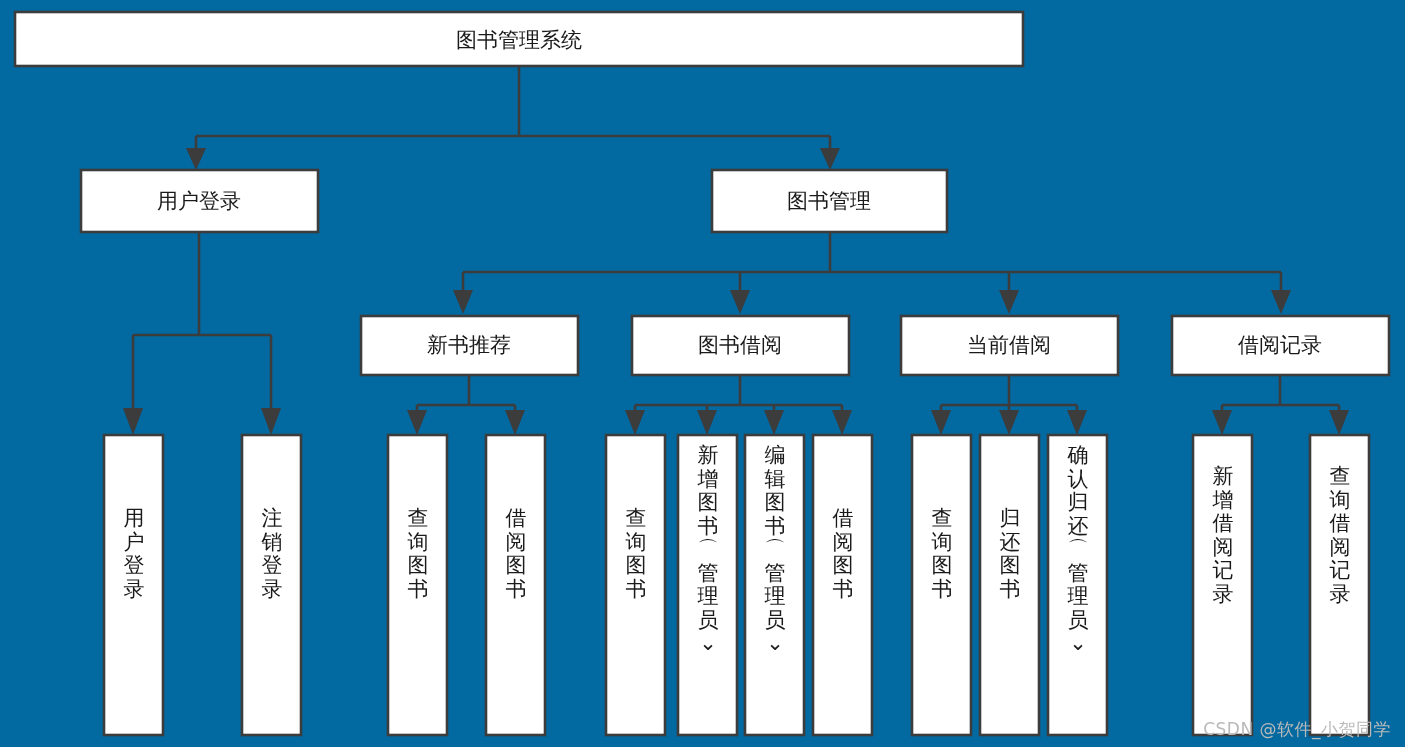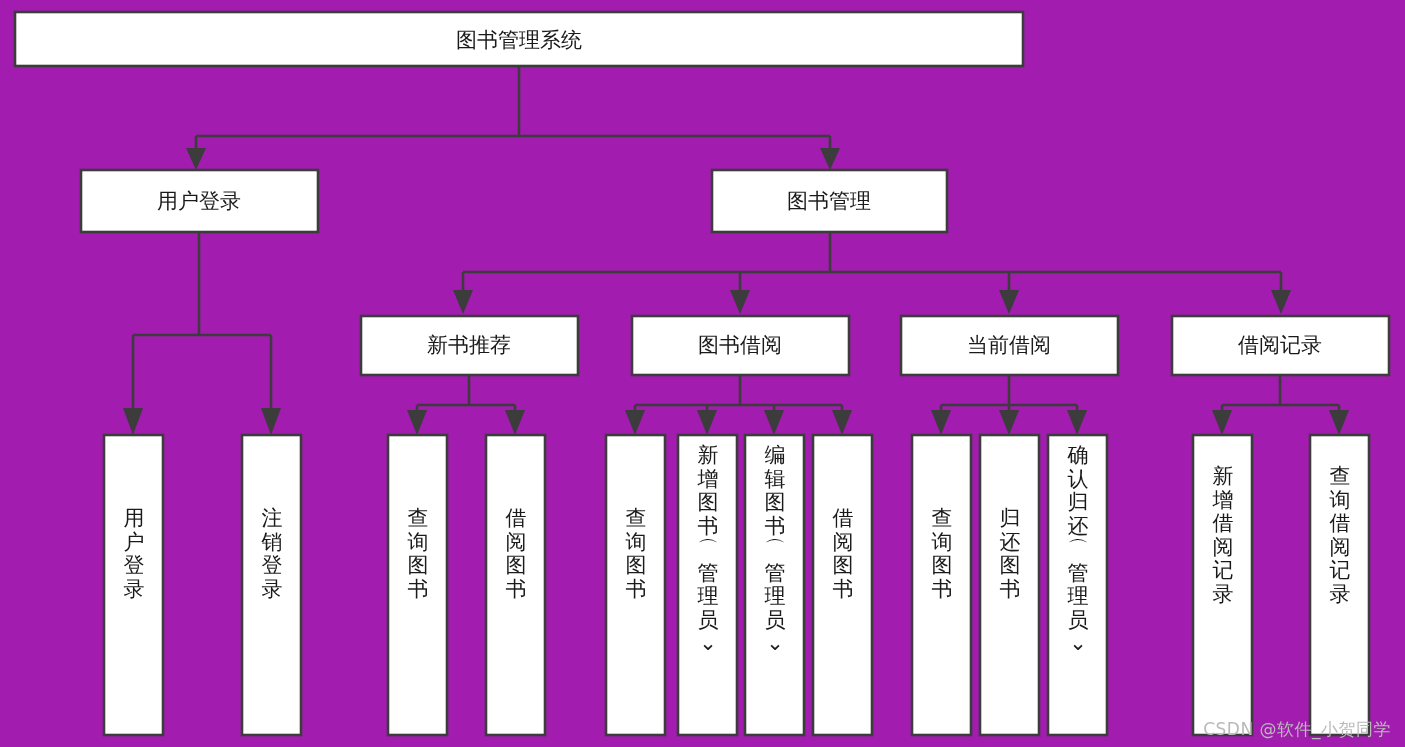--- a/index.html
+++ b/index.html
@@ -8,21 +8,21 @@
     padding: 0;
     background: #ffffff;
   }
   body {
     font-family: "DejaVu Sans", "Liberation Sans", sans-serif;
   }
   #diagram-root {
     position: relative;
     width: 1405px;
     height: 747px;
-    background: #a21caf;
+    background: #0369a1;
     overflow: hidden;
   }
   svg#flowchart {
     display: block;
     width: 1405px;
     height: 747px;
   }
   .node-box {
     fill: #ffffff;
     stroke: #3c3c3c;

